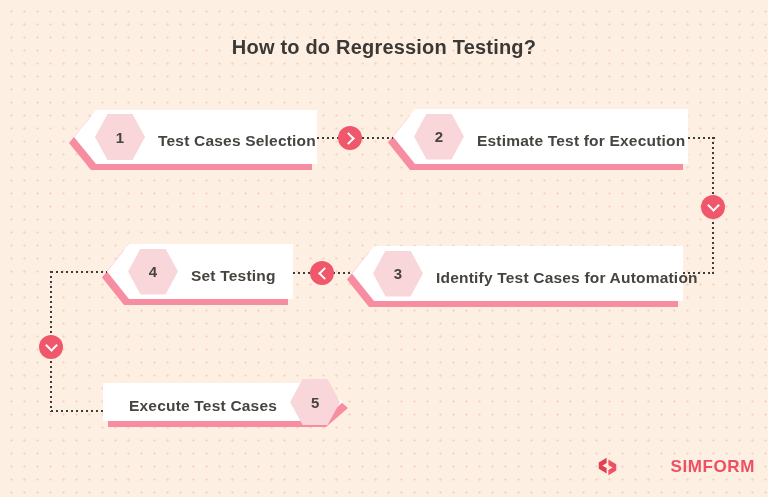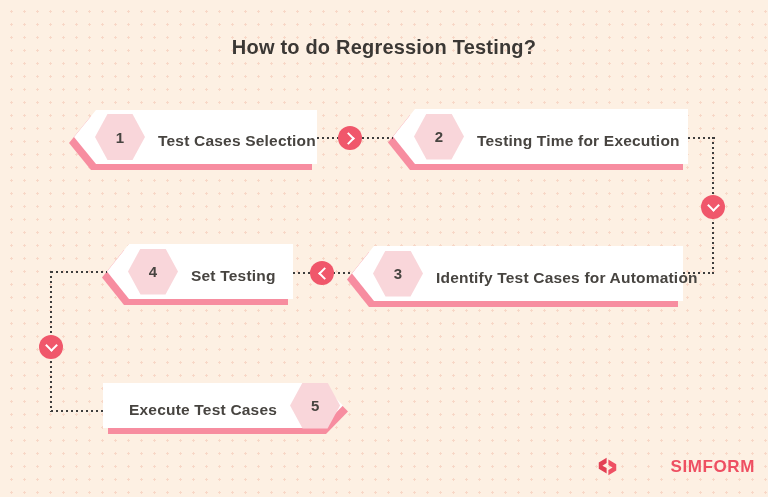--- a/index.html
+++ b/index.html
@@ -52,21 +52,21 @@
     clip-path: polygon(25% 0, 75% 0, 100% 50%, 75% 100%, 25% 100%, 0 50%);
     display:flex; align-items:center; justify-content:center;
     font-size:15px; font-weight:bold; color:#474440;
   }
   .label { font-size:15.5px; font-weight:bold; color:#474440; letter-spacing:0.2px; white-space:nowrap;margin-top:8px; }
 
   .b1 { left:74px;  top:110px; width:243px; height:54px; }
   .b2 { left:393px; top:109px; width:295px; height:55px; }
   .b3 { left:352px; top:246px; width:331px; height:55px; }
   .b4 { left:107px; top:244px; width:186px; height:55px; }
-  .b5 { left:103px; top:383px; width:240px; height:45px; }
+  .b5 { left:103px; top:383px; width:240px; height:38px; }
 
   
   .h-line, .v-line { position:absolute; }
   .h-line {
     height:2px;
     background:repeating-linear-gradient(90deg, #3d3d3d 0 2px, transparent 2px 5px);
   }
   .v-line {
     width:2px;
     background:repeating-linear-gradient(180deg, #3d3d3d 0 2px, transparent 2px 5px);
@@ -128,21 +128,21 @@
     </div>
   </div>
 
   <div class="banner left b2">
     <div class="shadow"></div>
     <div class="face"></div>
     <div class="content">
       <div class="hex">
         <span>2</span>
       </div>
-      <span class="label">Testing Time for Execution</span>
+      <span class="label">Estimate Test for Execution</span>
     </div>
   </div>
 
   <div class="banner left b3">
     <div class="shadow"></div>
     <div class="face"></div>
     <div class="content">
       <div class="hex">
         <span>3</span>
       </div>

